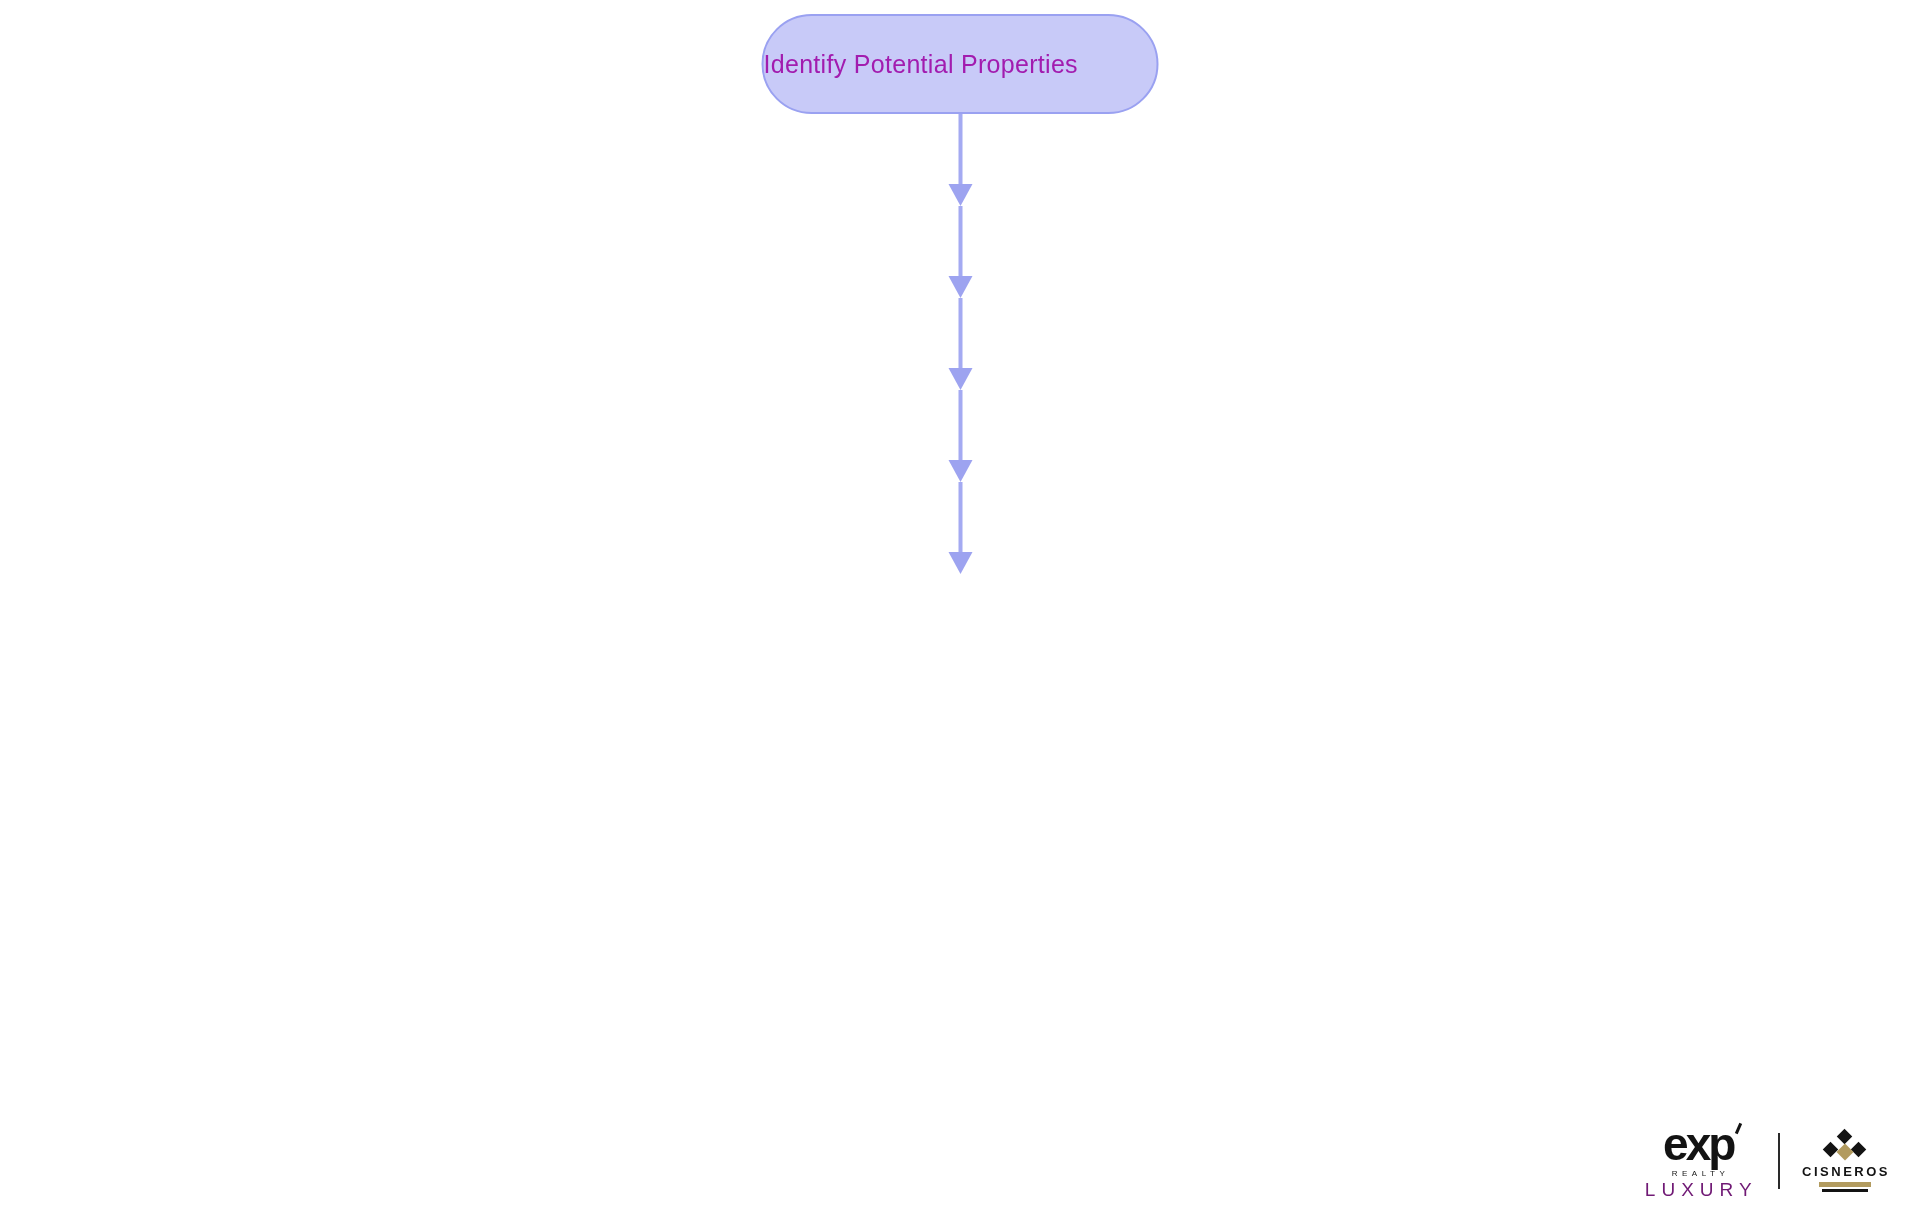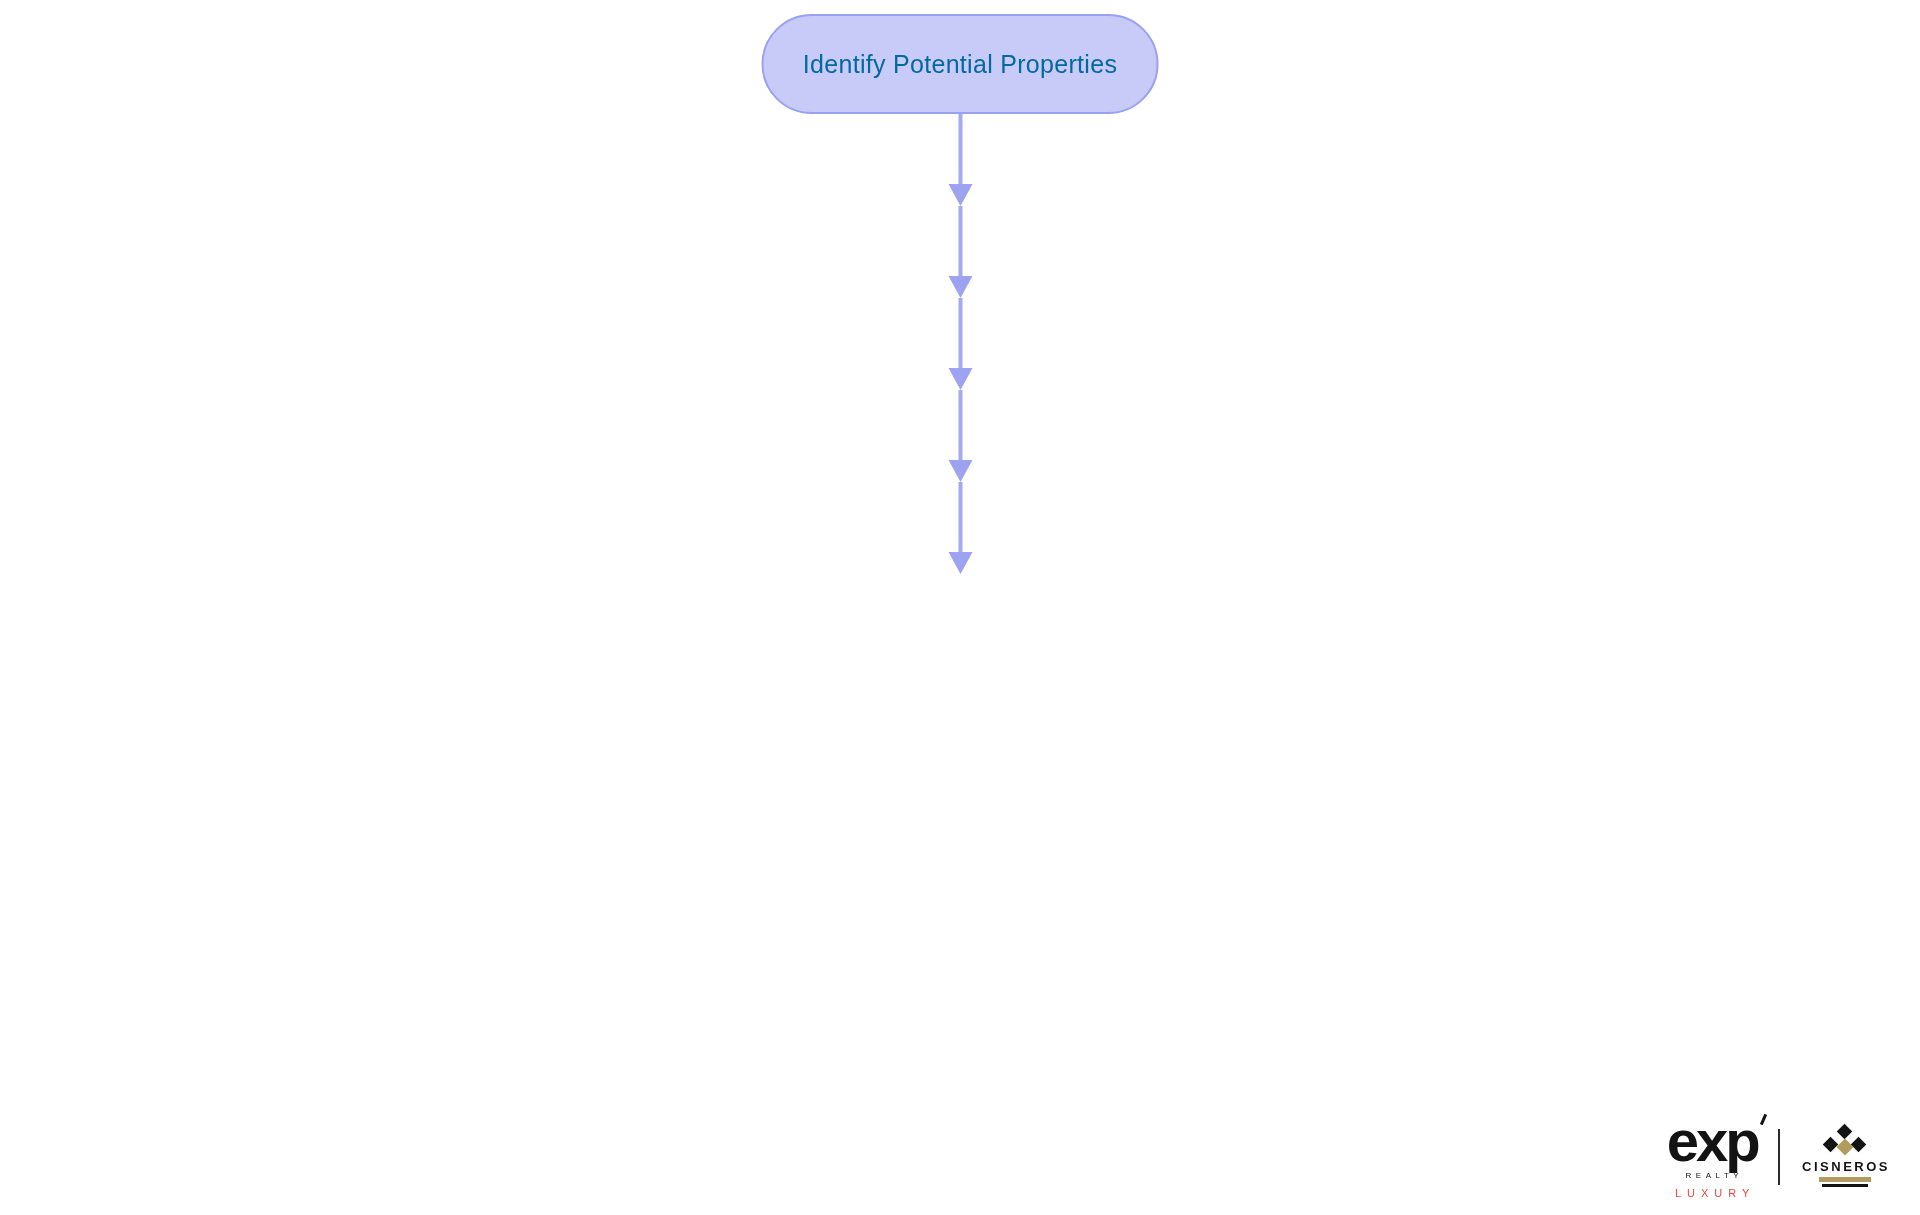--- a/index.html
+++ b/index.html
@@ -24,23 +24,23 @@
   }
 
   .flow-node {
     height: 100px;
     background: #c8caf8;
     border: 2px solid #9aa1f1;
     border-radius: 52px;
     box-sizing: border-box;
     display: flex;
     align-items: center;
-    justify-content: center;
+    justify-content: flex-start;
     white-space: nowrap;
-    color: #0369a1;
+    color: #a21caf;
     font-size: 25px;
     letter-spacing: 0.3px;
   }
   .node-w1 { width: 397px; }
   .node-w2 { width: 288px; }
   .node-w3 { width: 310px; }
   .node-w4 { width: 344px; }
   .node-w5 { width: 378px; }
   .node-w6 { width: 458px; }
 
@@ -74,21 +74,21 @@
   }
 
   .exp-block {
     display: flex;
     flex-direction: column;
     align-items: center;
     line-height: 1;
   }
   .exp-wordmark {
     position: relative;
-    font-size: 58px;
+    font-size: 46px;
     font-weight: bold;
     letter-spacing: -3px;
     color: #131313;
     line-height: 0.9;
   }
   .exp-tick {
     position: absolute;
     right: -7px;
     top: -1px;
     width: 3px;
@@ -98,24 +98,24 @@
   }
   .exp-realty {
     margin-top: 5px;
     font-size: 8px;
     font-weight: normal;
     letter-spacing: 4.5px;
     color: #131313;
     text-indent: 4.5px;
   }
   .exp-luxury {
-    margin-top: 8px;
-    font-size: 11px;
+    margin-top: 2px;
+    font-size: 19px;
     letter-spacing: 6px;
-    color: #ef4444;
+    color: #701a75;
     text-indent: 6px;
   }
 
   .brand-divider {
     width: 2px;
     height: 56px;
     background: #2a2a2a;
   }
 
   .cisneros-block {

